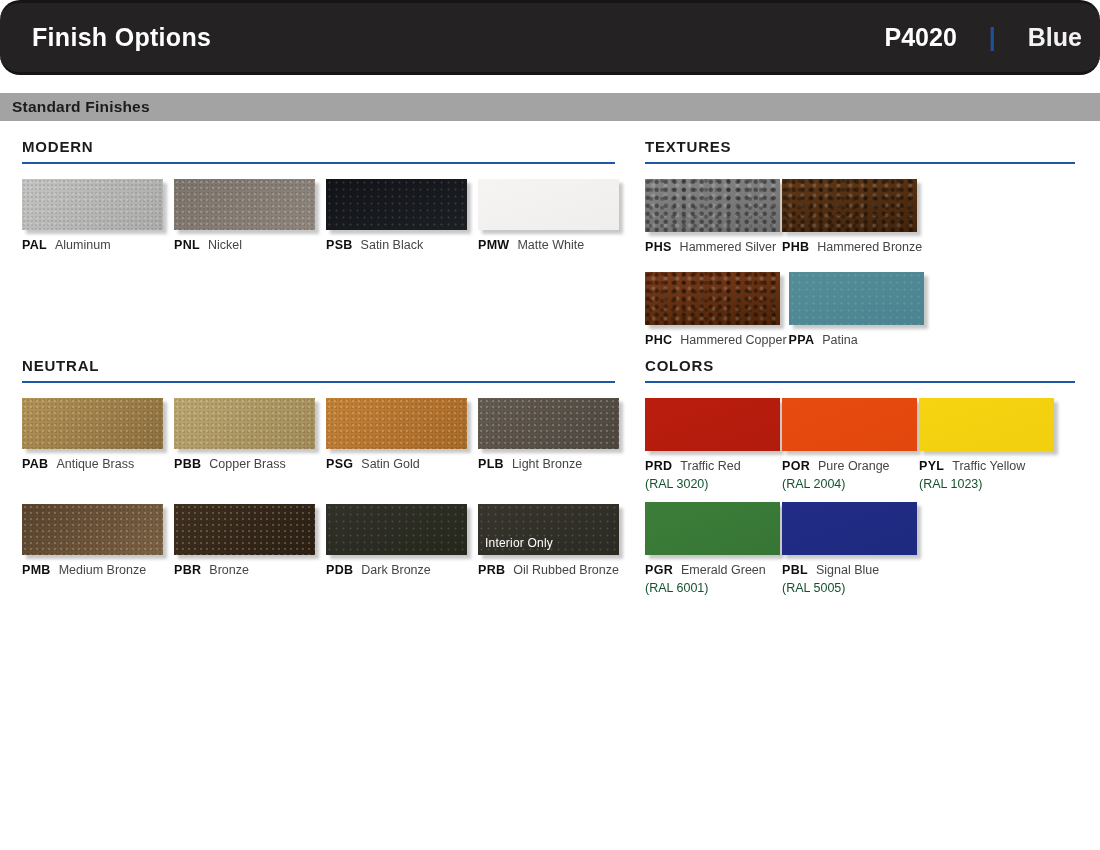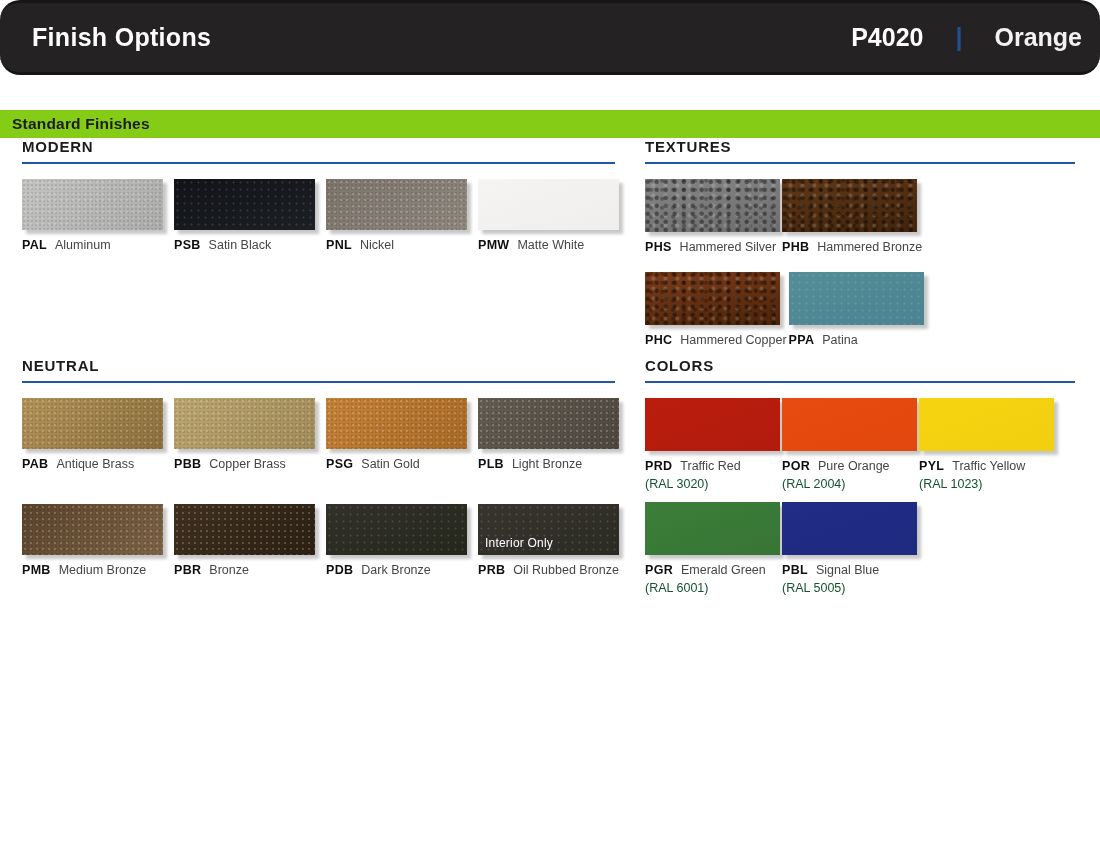--- a/index.html
+++ b/index.html
@@ -26,22 +26,22 @@
   }
   .header-right {
     display:flex; align-items:center; font-size:25px; font-weight:bold;gap:22px;
   }
   .product-code { color:#ffffff; }
   .header-pipe { color:#1d5296; margin:0 10px; font-weight:bold; }
   .product-name { color:#f2f2f2; }
 
   
   .subheader {
-    position:absolute; left:0; top:110px; width:1100px; height:28px;
-    background:#84cc16;
+    position:absolute; left:0; top:93px; width:1100px; height:28px;
+    background:#a3a3a3;
     display:flex; align-items:center; padding-left:12px;
   }
   .subheader-title {
     font-size:15.5px; font-weight:bold; color:#1c1c1c; letter-spacing:0.2px;
   }
 
   
   .section { position:absolute; }
   .section--modern   { left:22px;  top:138px; width:593px; }
   .section--textures { left:645px; top:138px; width:430px; }
@@ -111,43 +111,43 @@
   .swatch-ral { margin-top:4px; font-size:12.5px; color:#14532d; }
 </style>
 </head>
 <body>
 
 <div class="header">
   <div class="header-title">Finish Options</div>
   <div class="header-right">
     <span class="product-code">P4020</span>
     <span class="header-pipe">|</span>
-    <span class="product-name">Orange</span>
+    <span class="product-name">Blue</span>
   </div>
 </div>
 
 <div class="subheader">
   <span class="subheader-title">Standard Finishes</span>
 </div>
 
 <div class="section section--left section--modern">
   <span class="section-title">MODERN</span>
   <div>
       <div class="swatch-row row-1">
         <div class="cell">
           <div class="swatch tx-metallic" style="--c1: #c3c3c2; --c2: #acacab;"></div>
           <div class="swatch-label"><span class="swatch-code">PAL</span><span class="swatch-name">Aluminum</span></div>
         </div>
         <div class="cell">
+          <div class="swatch tx-metallic" style="--c1: #7d756c; --c2: #8f877e;"></div>
+          <div class="swatch-label"><span class="swatch-code">PNL</span><span class="swatch-name">Nickel</span></div>
+        </div>
+        <div class="cell">
           <div class="swatch tx-speckle" style="--c1: #111318; --c2: #1c1f24;"></div>
           <div class="swatch-label"><span class="swatch-code">PSB</span><span class="swatch-name">Satin Black</span></div>
-        </div>
-        <div class="cell">
-          <div class="swatch tx-metallic" style="--c1: #7d756c; --c2: #8f877e;"></div>
-          <div class="swatch-label"><span class="swatch-code">PNL</span><span class="swatch-name">Nickel</span></div>
         </div>
         <div class="cell">
           <div class="swatch tx-solid" style="--c1: #f5f4f2; --c2: #efeeec;"></div>
           <div class="swatch-label"><span class="swatch-code">PMW</span><span class="swatch-name">Matte White</span></div>
         </div>
       </div>
     </div>
 </div>
 
 <div class="section section--right section--textures">

